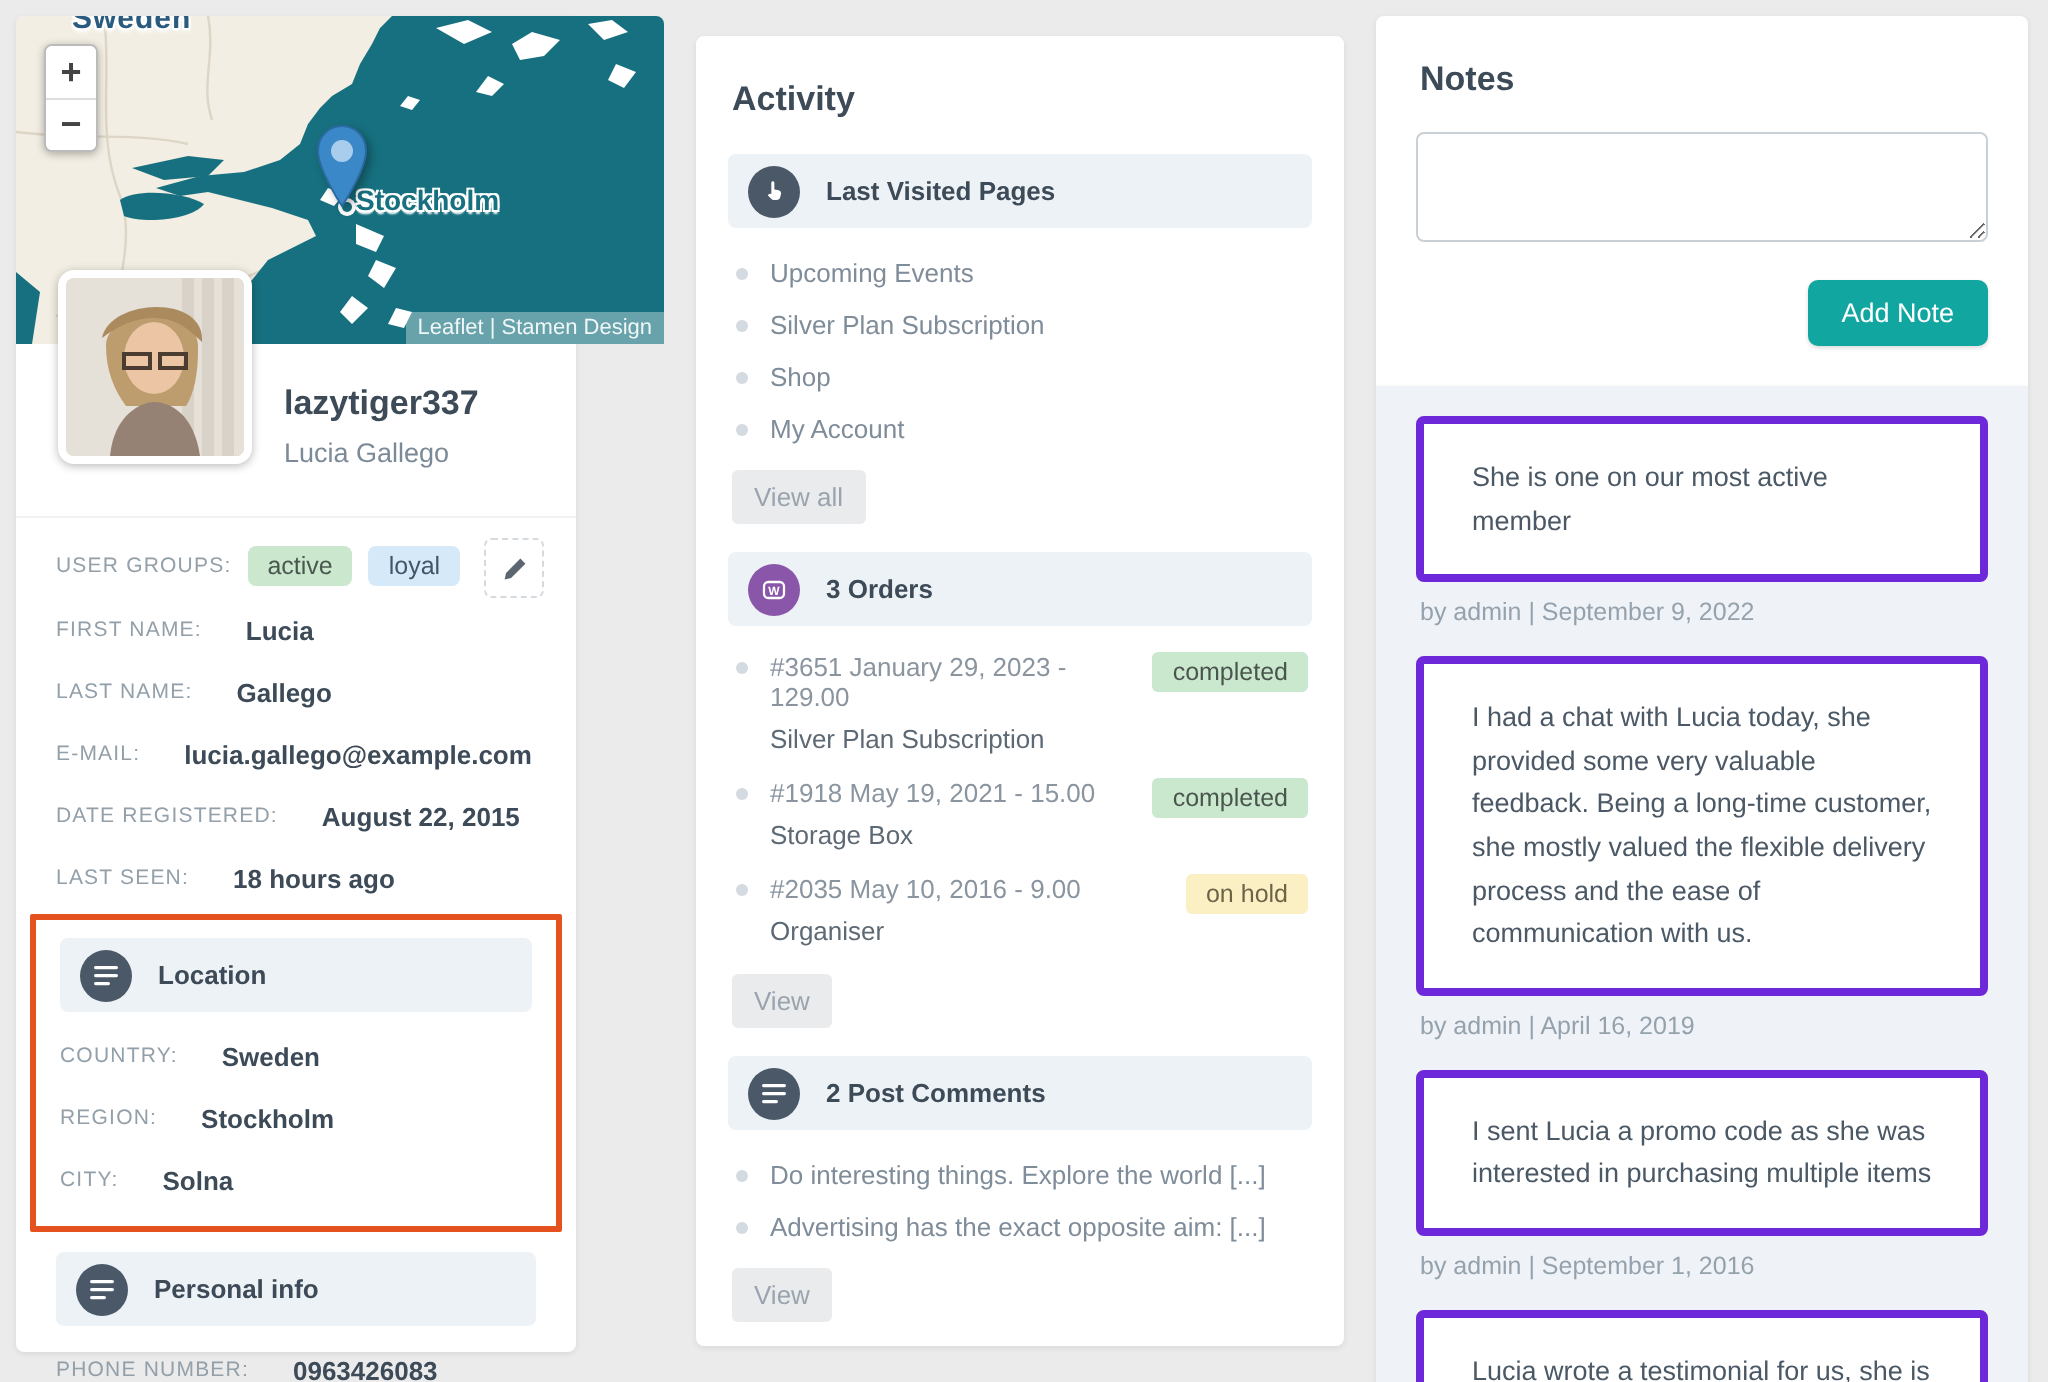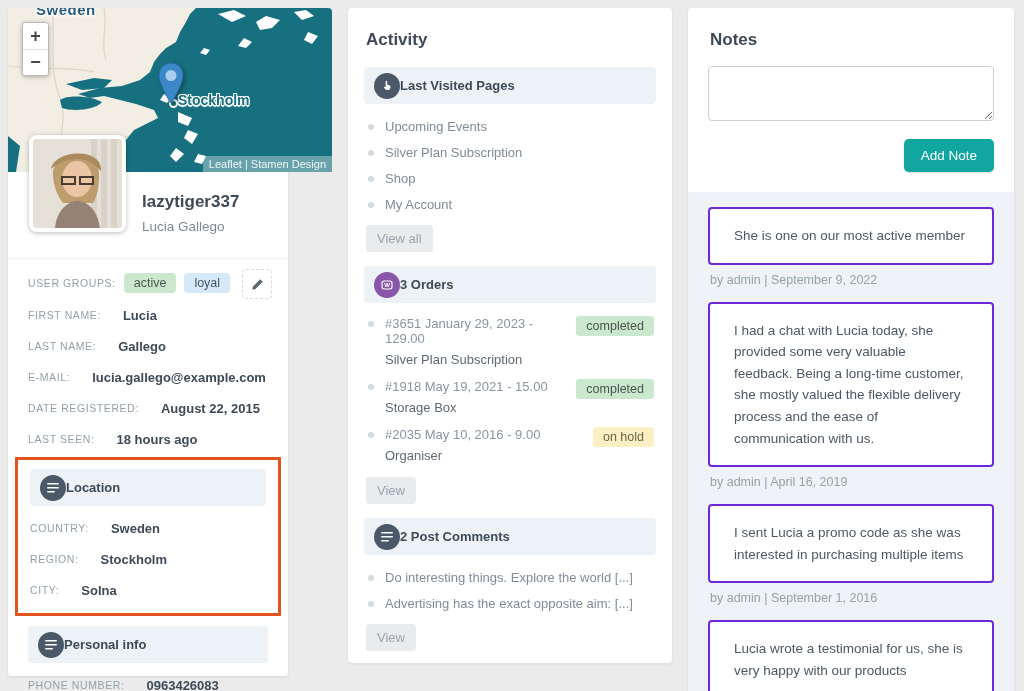--- a/index.html
+++ b/index.html
@@ -6,21 +6,21 @@
   html,body { width:1024px; height:691px; }
   body {
     background:#ebebeb;
     font-family:"Liberation Sans","DejaVu Sans",sans-serif;
     color:#3d4a57;
     position:relative;
     overflow:hidden;
   }
   .card { background:#fff; border-radius:4px; box-shadow:0 1px 3px rgba(0,0,0,.08); position:absolute; }
   .col-left  { left:8px;  top:8px; width:280px; height:668px; }
-  .col-mid   { left:348px; top:8px; width:324px; height:655px; }
+  .col-mid   { left:348px; top:18px; width:324px; height:655px; }
   .col-right { left:688px; top:8px; width:326px; background:transparent; box-shadow:none; }
 
   
   .map { position:relative; width:324px; height:164px; border-radius:4px 4px 0 0; overflow:hidden; background:#f2eee3; }
   .map svg.terrain { position:absolute; left:0; top:0; }
   .map-label-region {
     position:absolute; left:28px; top:-7px; font-size:15px; font-weight:bold; color:#2a5a7d; letter-spacing:.5px;
     text-shadow:-1px -1px 0 #fff,1px -1px 0 #fff,-1px 1px 0 #fff,1px 1px 0 #fff,0 2px 2px #fff;
   }
   .map-label-city {
@@ -61,21 +61,21 @@
   .badge.active { background:#cbe8cf; }
   .badge.loyal  { background:#d6e9f8; color:#41566b; }
   .edit-btn {
     position:absolute; right:16px; top:10px; width:30px; height:30px;
     border:1px dashed #d4dade; border-radius:4px; display:flex; align-items:center; justify-content:center;
     cursor:pointer; background:#fff;
   }
 
   
   .sec-head {
-    display:flex; align-items:center; background:#edf2f6; border-radius:4px;
+    display:flex; align-items:center; gap:13px; background:#edf2f6; border-radius:4px;
     height:37px; padding-left:10px; margin-bottom:13px;
   }
   .sec-head .circle {
     width:26px; height:26px; border-radius:50%; background:#4a5868;
     display:flex; align-items:center; justify-content:center; flex:0 0 26px;
   }
   .sec-head .circle.woo { background:#8a56a9; }
   .sec-title { font-size:13px; font-weight:bold; color:#3d4a57; }
 
   .loc-highlight {
@@ -108,21 +108,21 @@
   .note-input {
     width:100%; height:55px; border:1px solid #c9d0d6; border-radius:4px; resize:vertical;
     font-family:"Liberation Sans","DejaVu Sans",sans-serif; font-size:13px; padding:8px; color:#3d4a57;
   }
   .add-note {
     display:block; margin:14px 0 0 auto; background:#12a6a0; color:#fff; border:none; border-radius:5px;
     font-size:13.5px; padding:9px 17px; cursor:pointer; box-shadow:0 1px 2px rgba(0,0,0,.15);
   }
   .notes-list { background:#eff3f7; border-radius:0 0 4px 4px; box-shadow:0 1px 3px rgba(0,0,0,.08); padding:15px 20px 3px 20px; }
   .note-card {
-    background:#fff; border:2px solid #6d28d9; border-radius:4px;
+    background:#fff; border:4px solid #6d28d9; border-radius:4px;
     padding:16px 24px; font-size:13.5px; color:#4b5865; line-height:1.6;
   }
   .note-meta { font-size:12.5px; color:#95a2ad; margin:8px 0 15px 2px; }
 </style>
 </head>
 <body>
 
 <div class="card col-left">
 
   <div class="map">

